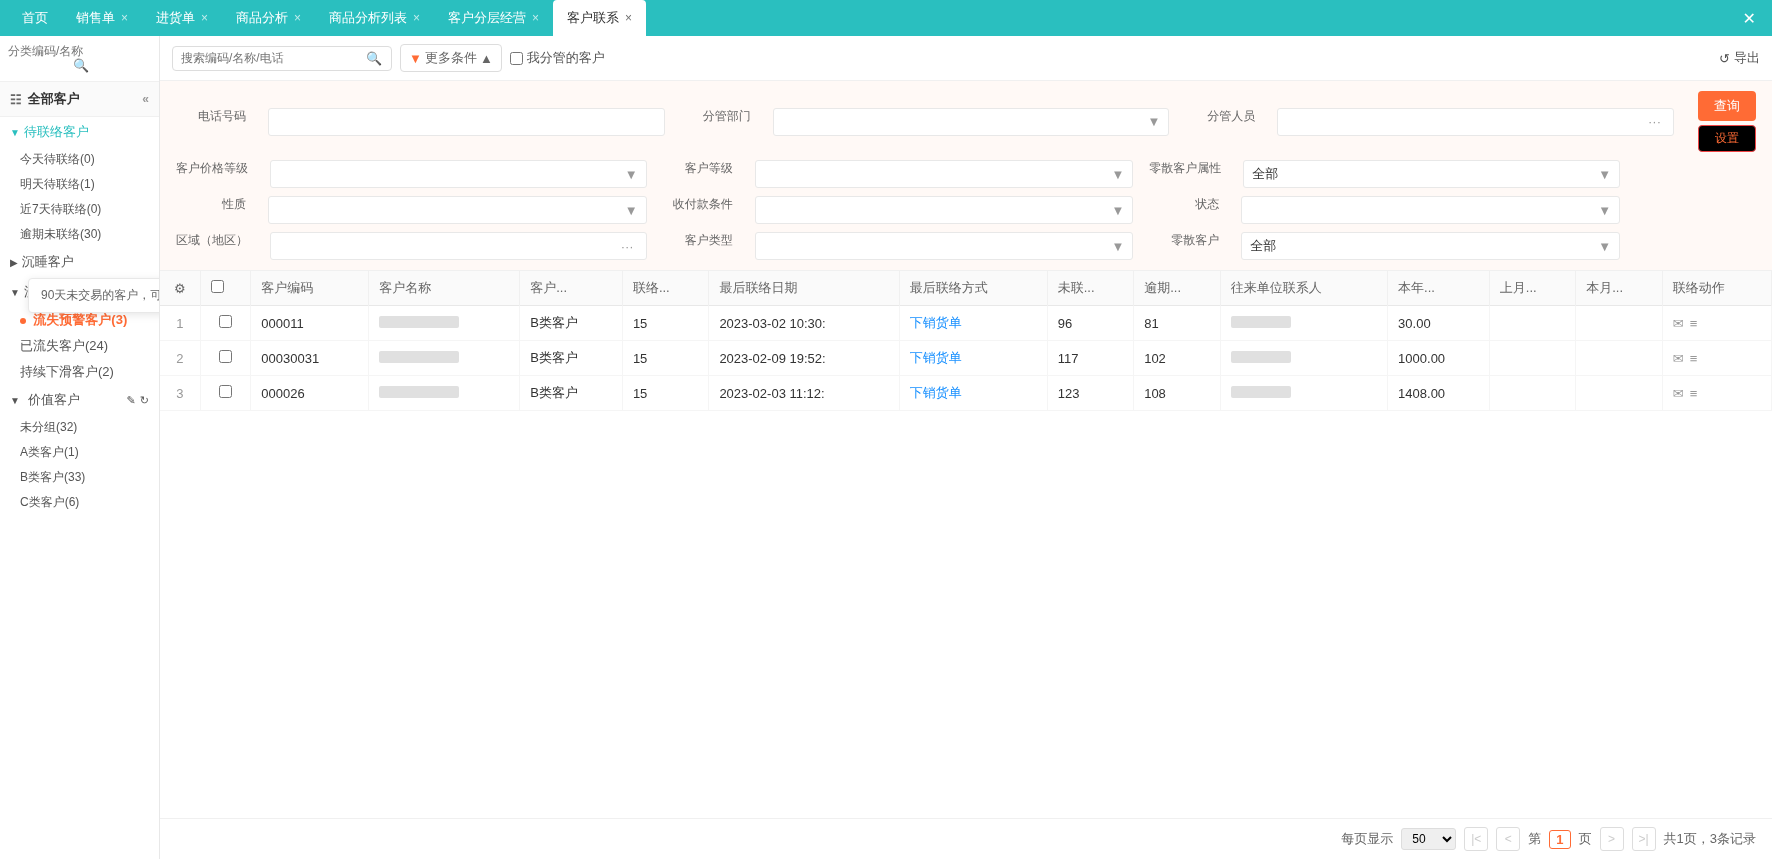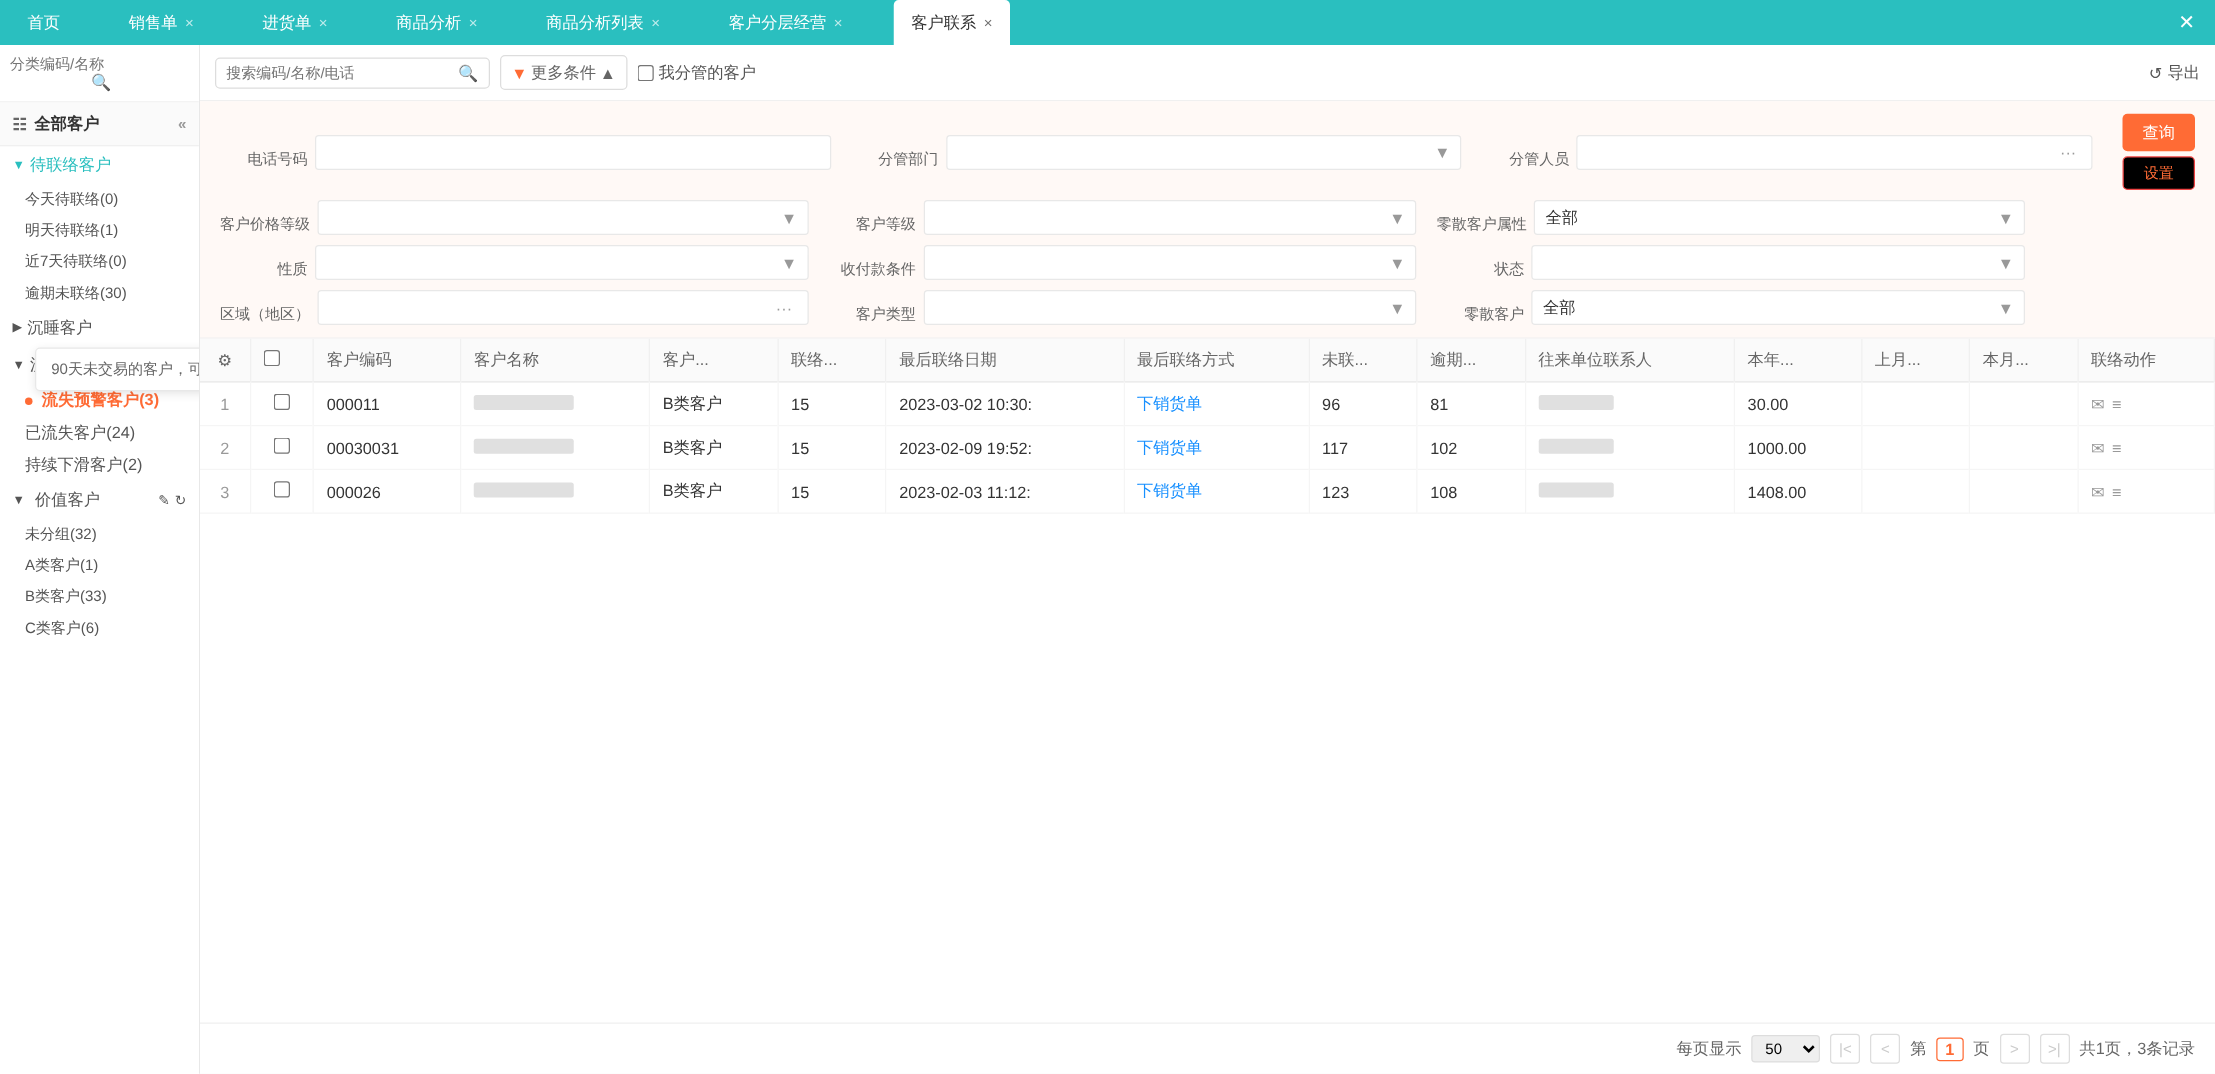--- a/index.html
+++ b/index.html
@@ -6,21 +6,20 @@
     body { background: #f5f5f5; overflow: hidden; }
 
     
     .top-tabs {
       background: #2abfbf;
       display: flex;
       align-items: center;
       height: 36px;
       padding: 0 8px;
       color: white;
-      gap: 27px;
     }
     .top-tab {
       display: flex;
       align-items: center;
       padding: 0 14px;
       height: 100%;
       cursor: pointer;
       font-size: 13px;
       color: white;
       white-space: nowrap;
@@ -211,22 +210,22 @@
     }
     .filter-row {
       display: flex;
       align-items: center;
       gap: 16px;
       margin-bottom: 8px;
     }
     .filter-row:last-child { margin-bottom: 0; }
     .filter-item {
       display: flex;
-      align-items: flex-end;
-      gap: 6px;
+      align-items: flex-start;
+      gap: 22px;
       flex: 1;
     }
     .filter-item label {
       color: #666;
       font-size: 12px;
       white-space: nowrap;
       min-width: 70px;
       text-align: right;
     }
     .filter-item input, .filter-item .select-box {

